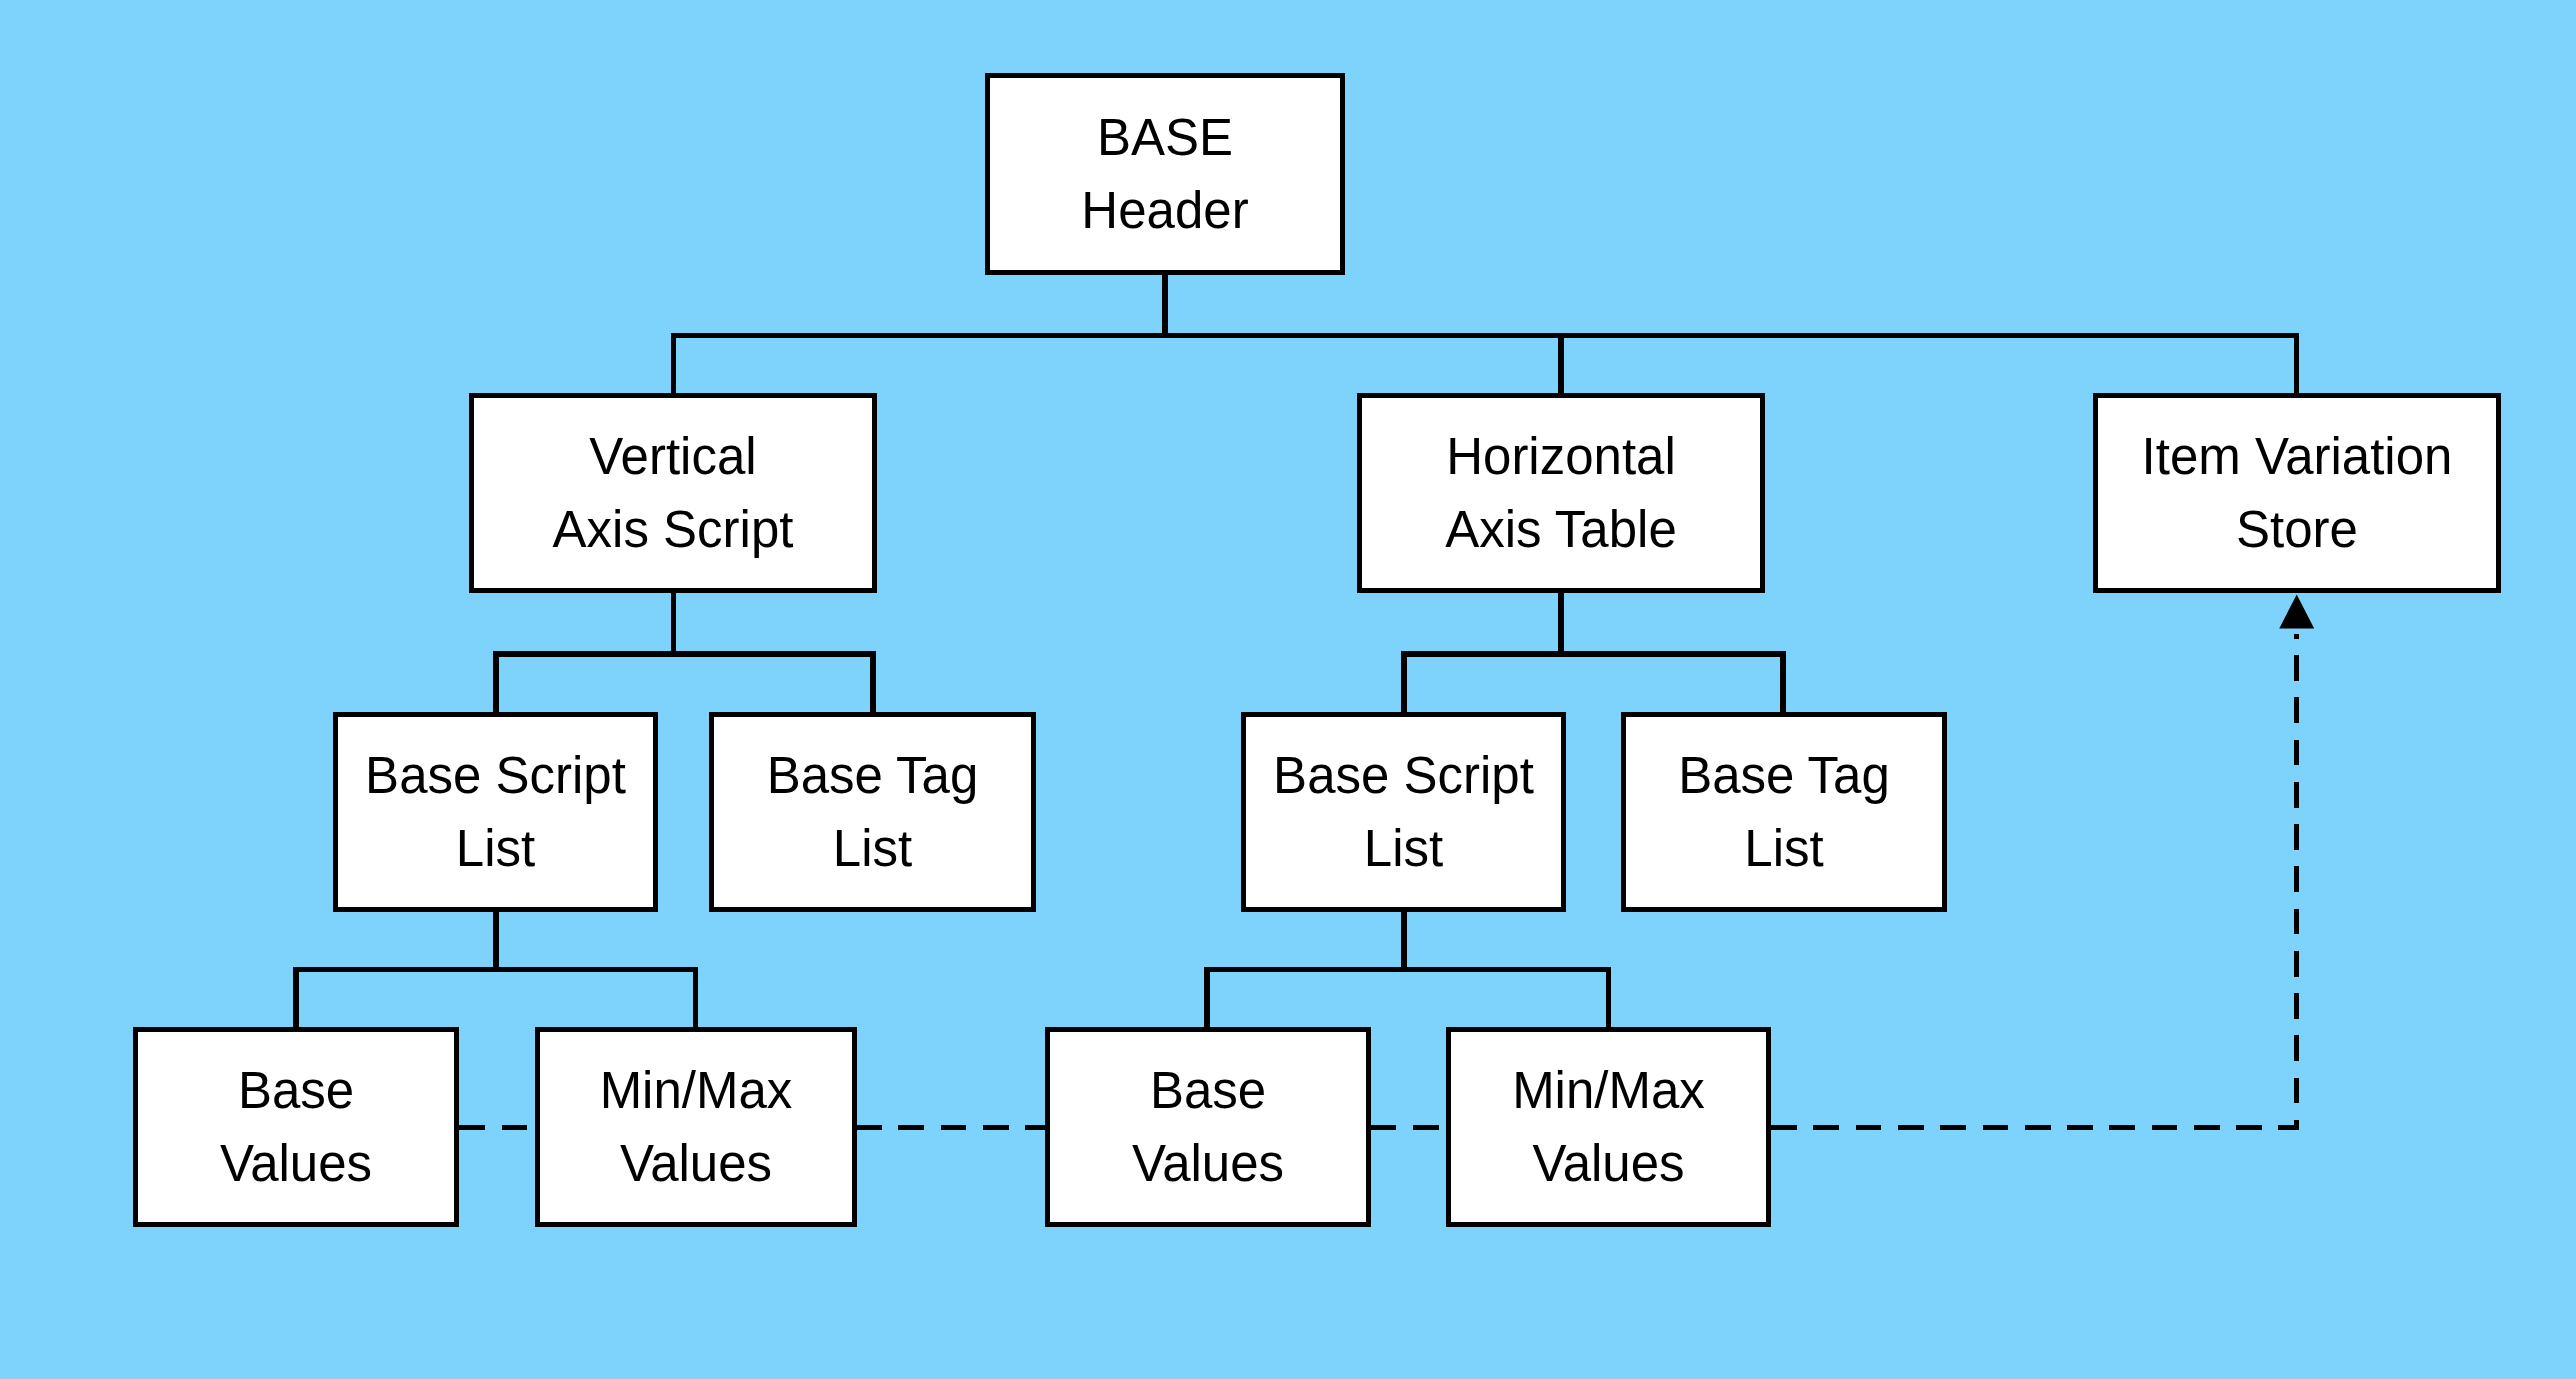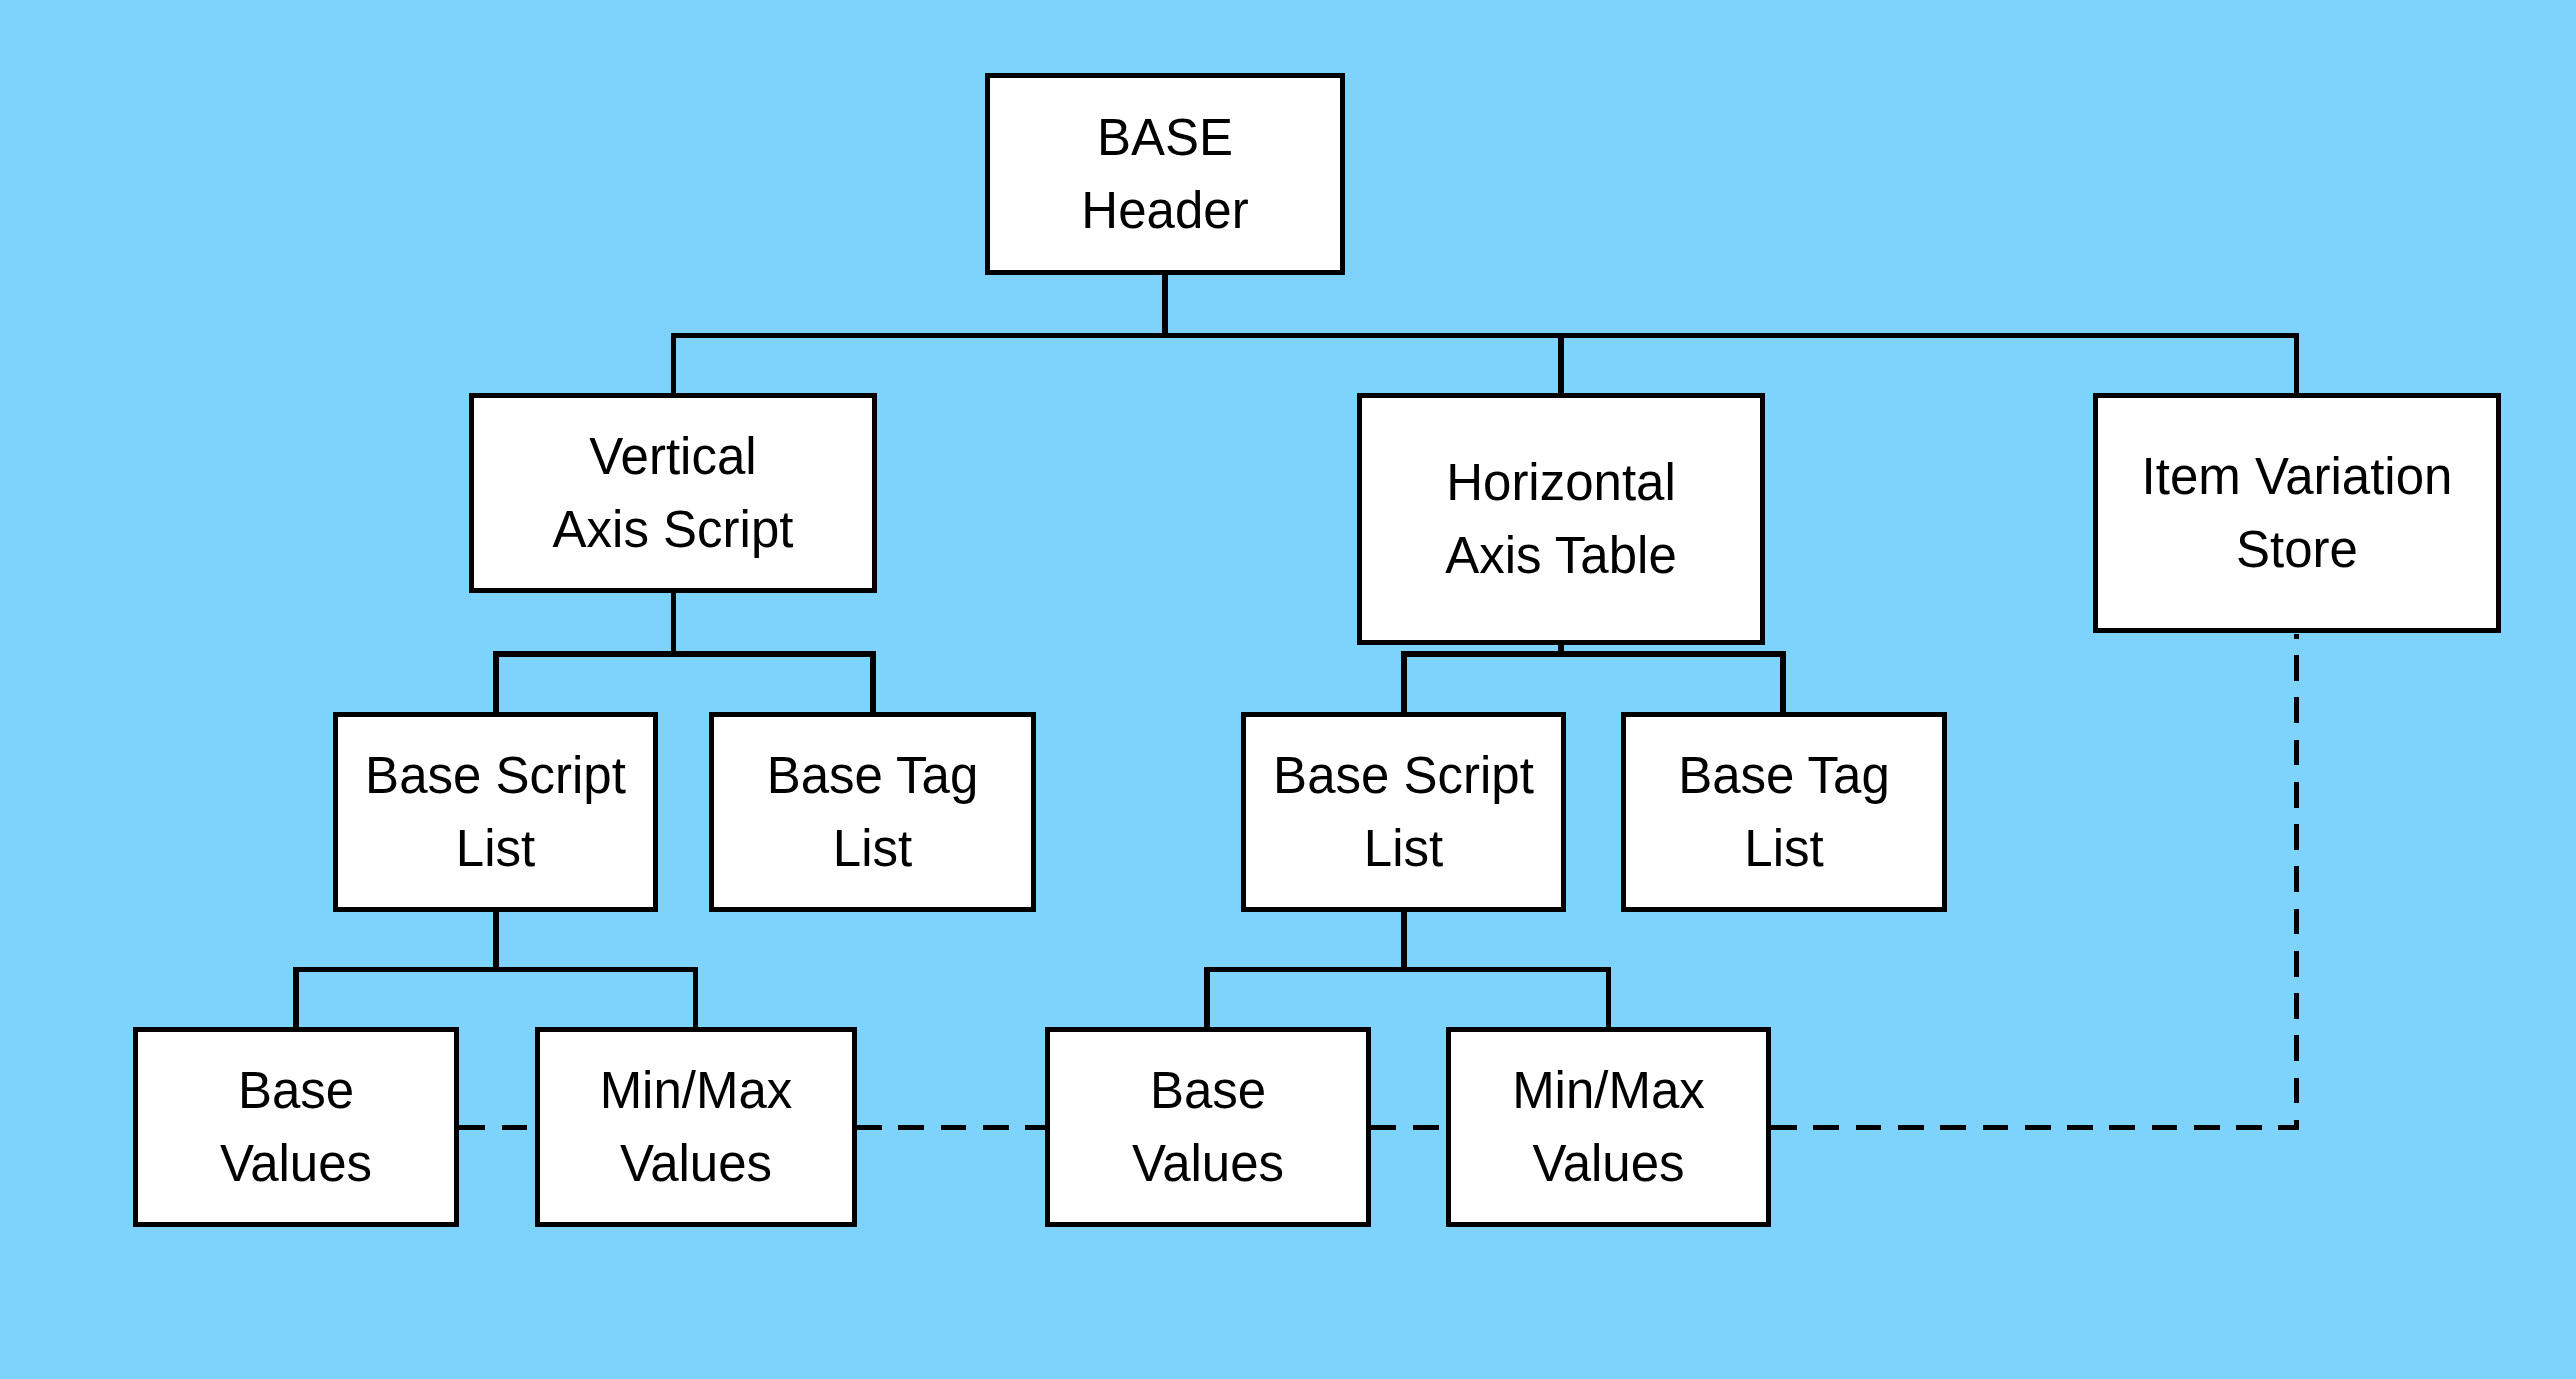--- a/index.html
+++ b/index.html
@@ -98,25 +98,25 @@
 
   <div class="node" style="left:985px; top:73px; width:360px; height:202px;">
     <span class="label">BASE
 Header</span>
   </div>
 
   <div class="node" style="left:469px; top:393px; width:408px; height:200px;">
     <span class="label">Vertical
 Axis Script</span>
   </div>
-  <div class="node" style="left:1357px; top:393px; width:408px; height:252px;">
+  <div class="node" style="left:1357px; top:393px; width:408px; height:200px;">
     <span class="label">Horizontal
 Axis Table</span>
   </div>
-  <div class="node" style="left:2093px; top:393px; width:408px; height:240px;">
+  <div class="node" style="left:2093px; top:393px; width:408px; height:200px;">
     <span class="label">Item Variation
 Store</span>
   </div>
 
   <div class="node" style="left:333px; top:712px; width:325px; height:200px;">
     <span class="label">Base Script
 List</span>
   </div>
   <div class="node" style="left:709px; top:712px; width:327px; height:200px;">
     <span class="label">Base Tag

